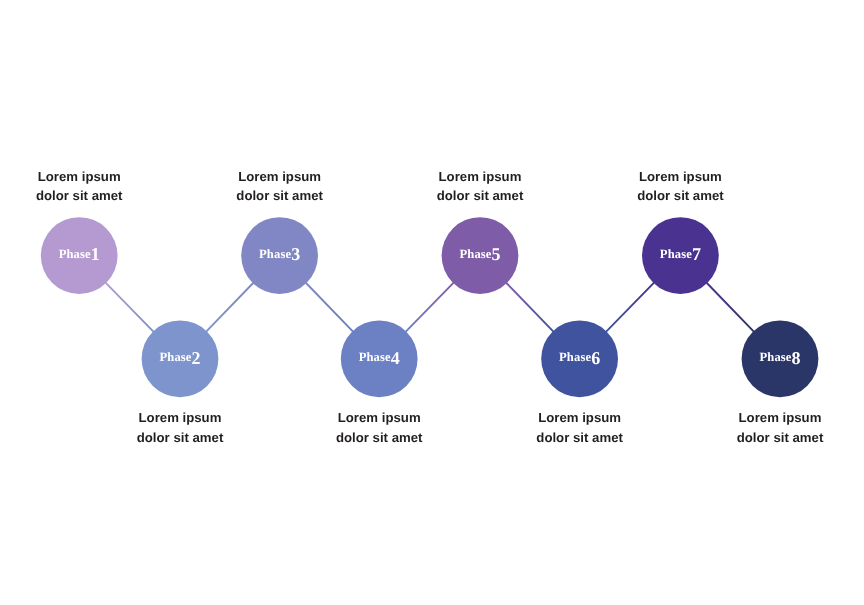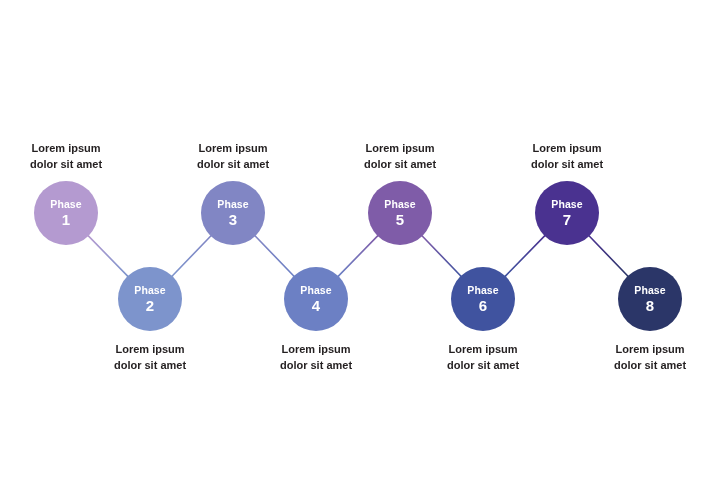--- a/index.html
+++ b/index.html
@@ -25,25 +25,25 @@
     top: 0;
     width: 720px;
     height: 504px;
   }
   .node {
     position: absolute;
     width: 64px;
     height: 64px;
     border-radius: 50%;
     display: flex;
-    flex-direction: column;
     align-items: center;
     justify-content: center;
     box-sizing: border-box;
     z-index: 2;
+    font-family: Liberation Serif, serif;
   }
   .node-phase-word {
     color: #ffffff;
     font-size: 10.5px;
     font-weight: bold;
     line-height: 12px;
     letter-spacing: 0.1px;
   }
   .node-phase-number {
     color: #ffffff;

